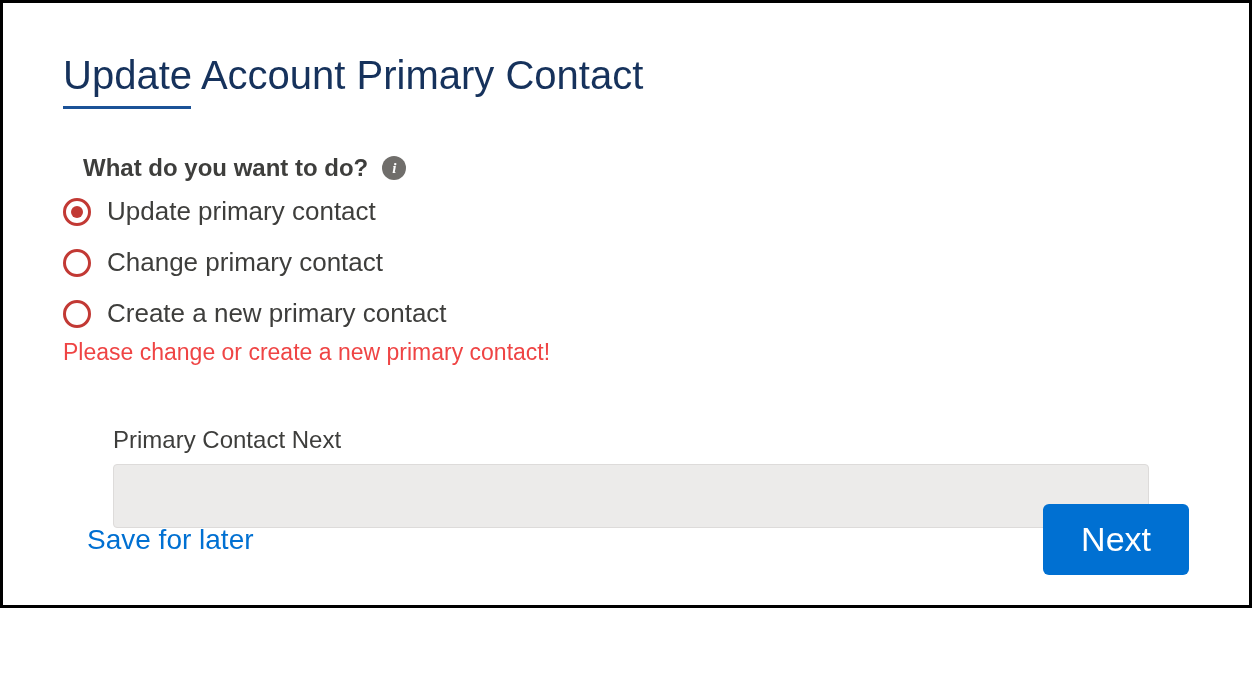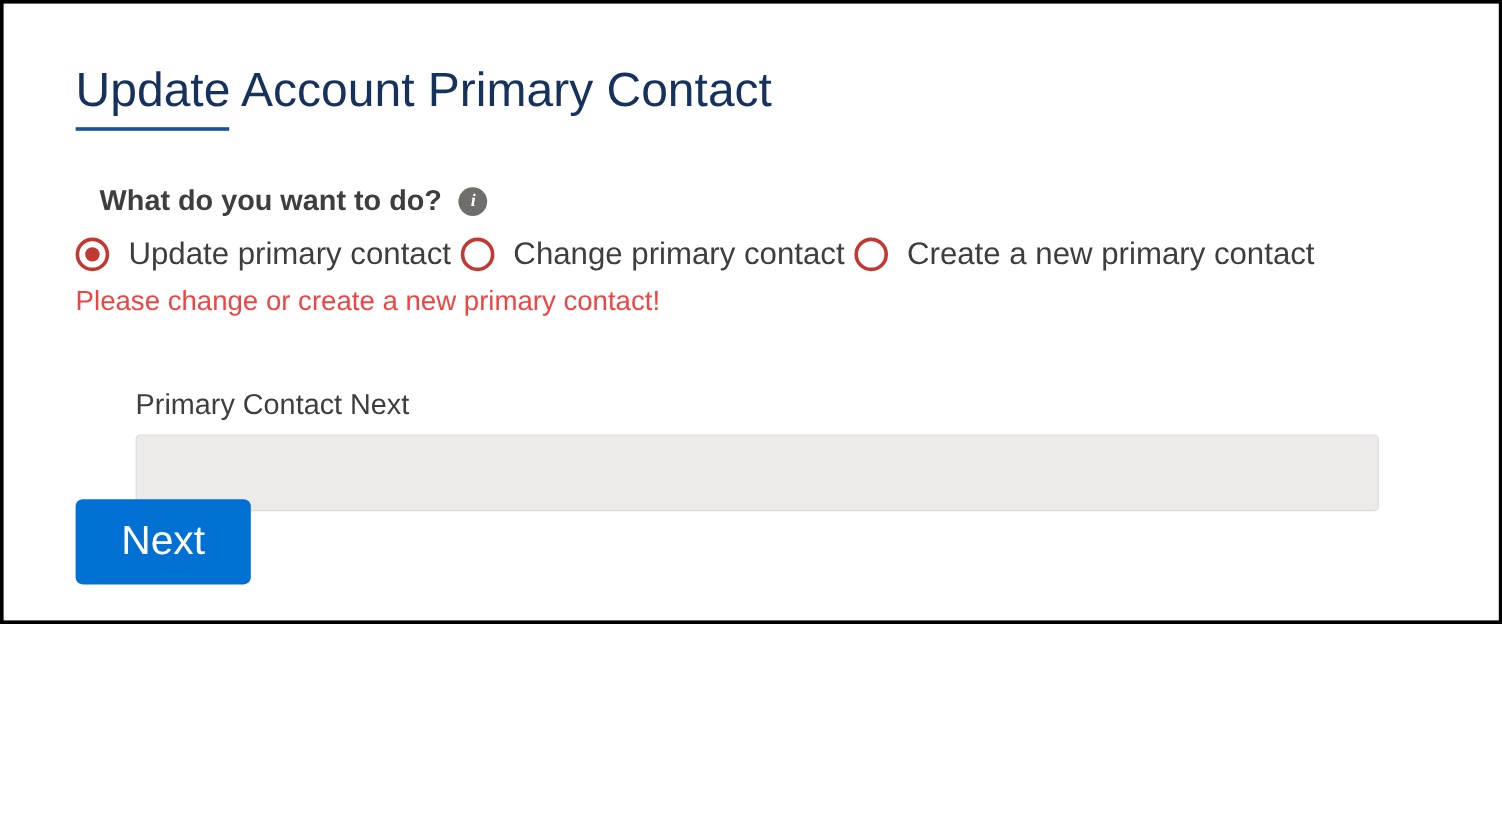--- a/index.html
+++ b/index.html
@@ -9,21 +9,21 @@
     }
     body {
       font-family: -apple-system, BlinkMacSystemFont, "Segoe UI", Helvetica, Arial, sans-serif;
       background: #fff;
       width: 1252px;
       height: 692px;
     }
     .container {
       border: 3px solid #000;
       width: 1252px;
-      height: 520px;
+      height: 608px;
       padding: 50px 60px 46px 60px;
       position: relative;
     }
     .page-title {
       font-size: 40px;
       font-weight: 400;
       color: #16325c;
       margin-bottom: 8px;
     }
     .title-underline {
@@ -53,22 +53,22 @@
       display: inline-flex;
       align-items: center;
       justify-content: center;
       font-size: 15px;
       font-weight: 700;
       font-style: italic;
       font-family: Georgia, serif;
     }
     .radio-group {
       display: flex;
-      flex-direction: row;
-      gap: 8px;
+      flex-direction: column;
+      gap: 20px;
       margin-bottom: 10px;
     }
     .radio-option {
       display: flex;
       align-items: center;
       gap: 16px;
       cursor: pointer;
     }
     .radio-circle {
       width: 28px;
@@ -172,15 +172,16 @@
   </div>
 
   <div class="error-message">Please change or create a new primary contact!</div>
 
   <div class="input-section">
     <label class="input-label">Primary Contact Next</label>
     <input type="text" class="text-input" value="" style="">
   </div>
 
   <div class="footer">
+    <span class="save-link">Save for later</span>
     <button class="next-button">Next</button>
   </div>
 </div>
 
 </body></html>

